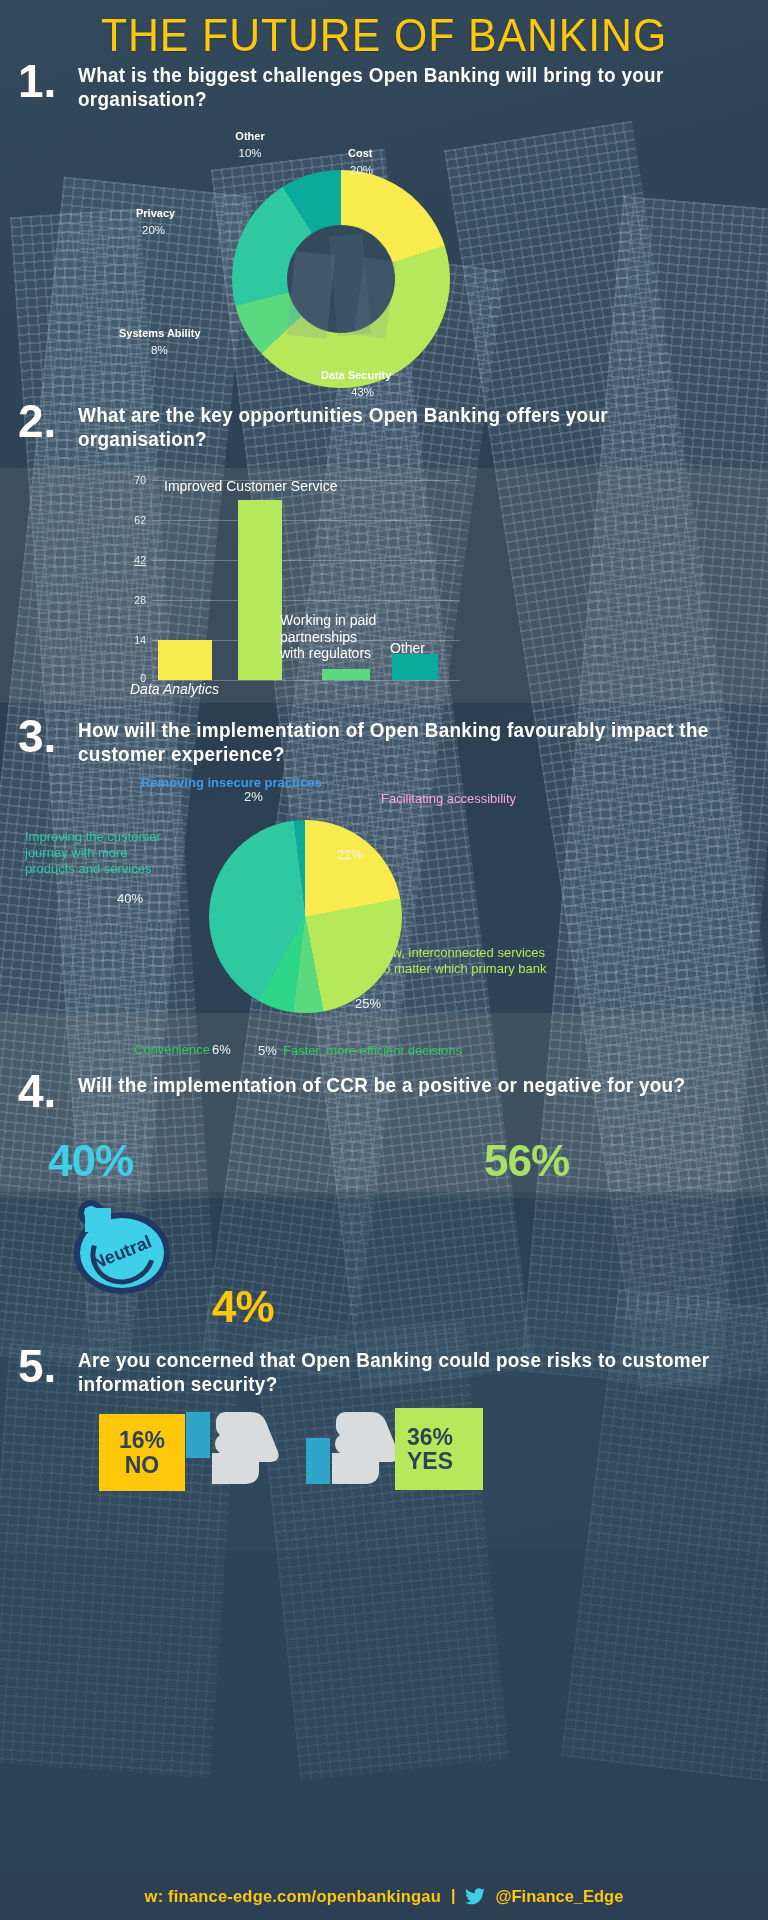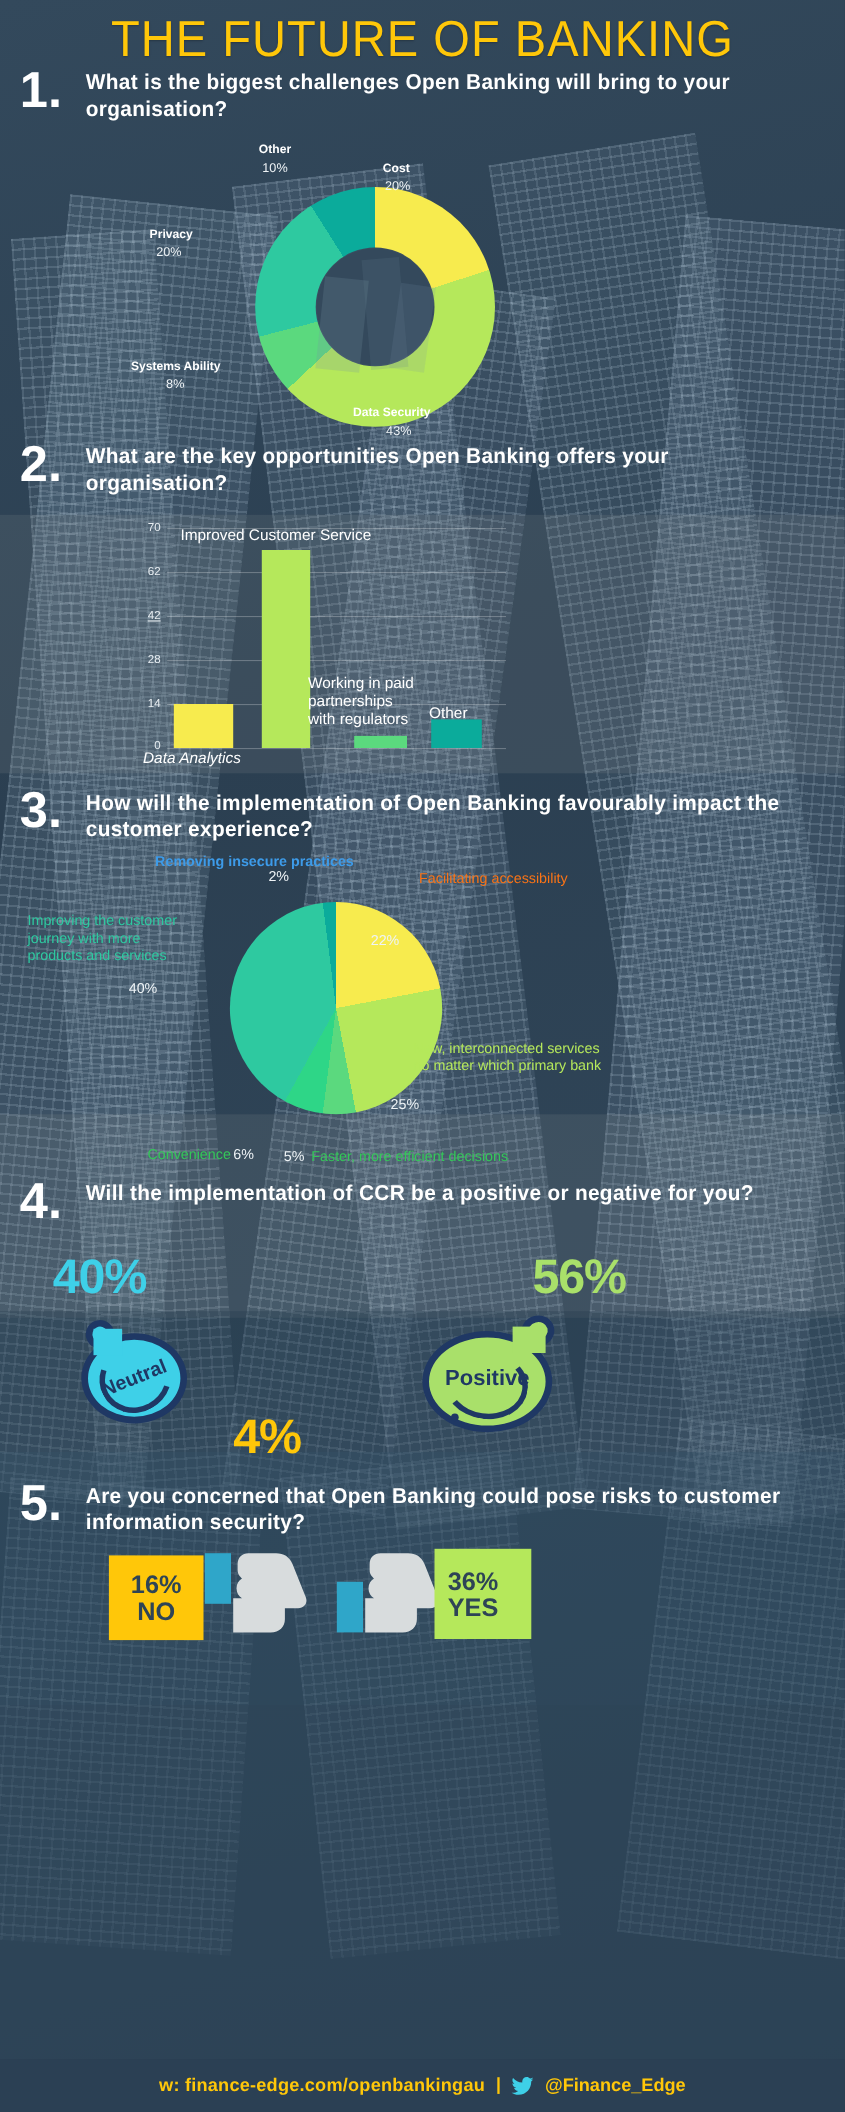--- a/index.html
+++ b/index.html
@@ -223,21 +223,21 @@
         #f7eb4e 0deg 79.2deg,
         #b5e85b 79.2deg 169.2deg,
         #5bd97e 169.2deg 187.2deg,
         #2ed687 187.2deg 208.8deg,
         #2ec9a0 208.8deg 352.8deg,
         #0bab9b 352.8deg 360deg);"></div>
 
     <div class="plabel" style="left:141px;top:775px;color:#3d9be9;font-weight:bold;">Removing insecure practices</div>
     <div class="ppct" style="left:244px;top:789px;">2%</div>
 
-    <div class="plabel" style="left:381px;top:791px;color:#f97316;">Facilitating accessibility</div>
+    <div class="plabel" style="left:381px;top:791px;color:#f9a8d4;">Facilitating accessibility</div>
     <div class="ppct" style="left:337px;top:847px;">22%</div>
 
     <div class="plabel" style="left:376px;top:945px;color:#b5e85b;">New, interconnected services
 no matter which primary bank</div>
     <div class="ppct" style="left:355px;top:996px;">25%</div>
 
     <div class="plabel" style="left:283px;top:1043px;color:#34c759;">Faster, more efficient decisions</div>
     <div class="ppct" style="left:258px;top:1043px;">5%</div>
 
     <div class="plabel" style="left:134px;top:1042px;color:#34c759;">Convenience</div>
@@ -261,28 +261,20 @@
 
     <div class="bubble" style="left:74px;top:1212px;width:96px;height:82px;">
       <div class="body" style="background:#3ed0e8;"></div>
       <div style="position:absolute;left:4px;top:-12px;width:26px;height:26px;background:#3ed0e8;border:6px solid #1f3864;border-radius:50% 50% 0 50%;transform:rotate(18deg);"></div>
       <div style="position:absolute;left:11px;top:-4px;width:26px;height:24px;background:#3ed0e8;"></div>
       <div class="smile" style="left:16px;top:10px;width:66px;height:62px;border-color:transparent;border-left-color:#1f3864;border-bottom-color:#1f3864;transform:rotate(-28deg);"></div>
       <div class="txt" style="font-size:18px;transform:translateY(-50%) rotate(-22deg);">Neutral</div>
     </div>
 
 
-    <div class="bubble" style="left:384px;top:1210px;width:118px;height:92px;">
-      <div class="body" style="background:#a9e06a;"></div>
-      <div style="position:absolute;right:-2px;top:-14px;width:30px;height:28px;background:#a9e06a;border:6px solid #1f3864;border-radius:50% 50% 50% 0;transform:rotate(-14deg);"></div>
-      <div style="position:absolute;right:6px;top:-4px;width:30px;height:24px;background:#a9e06a;"></div>
-      <div class="smile" style="left:20px;top:18px;width:76px;height:62px;border-color:transparent;border-bottom-color:#1f3864;border-right-color:#1f3864;transform:rotate(8deg);"></div>
-      <div style="position:absolute;left:26px;bottom:10px;width:7px;height:7px;border-radius:50%;background:#1f3864;"></div>
-      <div class="txt" style="font-size:20px;transform:translateY(-60%);">Positive</div>
-    </div>
 
     <div class="qrow" style="top:1345px;">
       <div class="qnum">
         <span>5.</span>
       </div>
       <div class="qtext">Are you concerned that Open Banking could pose risks to customer information security?</div>
     </div>
 
     <div class="pctbox" style="left:99px;top:1414px;width:86px;height:77px;background:#ffc709;align-items:center;">
       <span>16%</span>

